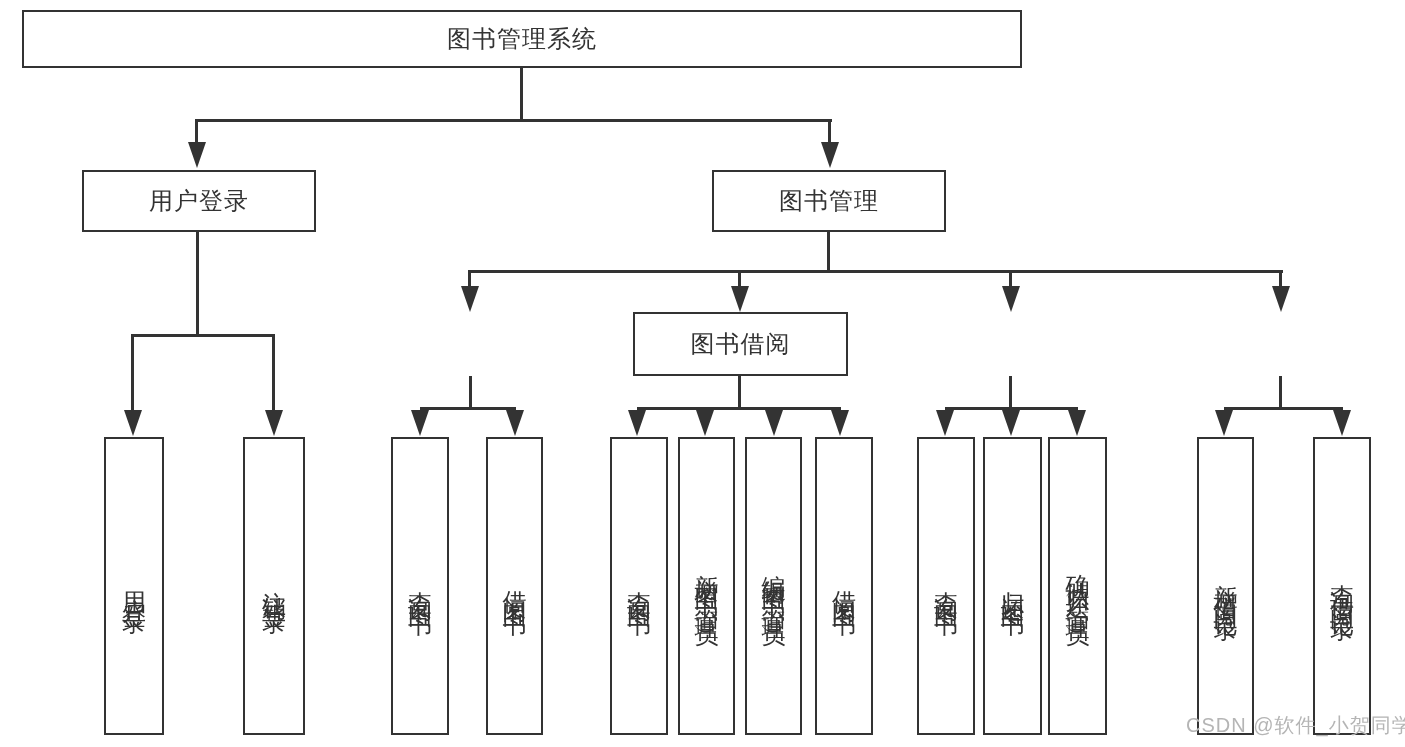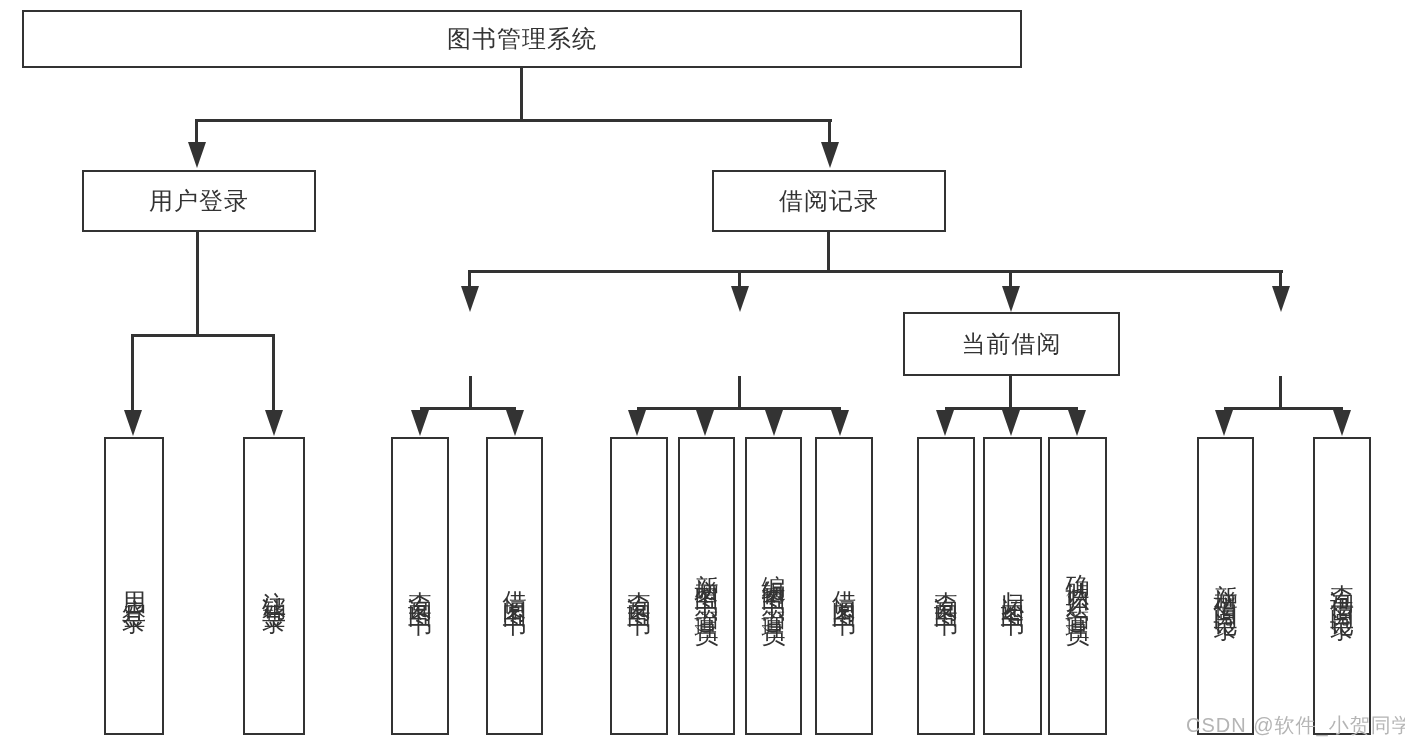--- a/index.html
+++ b/index.html
@@ -76,43 +76,43 @@
   <div class="line" style="left:197px; top:119px; width:635px; height:3px;"></div>
   <div class="line" style="left:195px; top:119px; width:3px;  height:26px;"></div>
   <div class="line" style="left:828px; top:119px; width:3px;  height:26px;"></div>
   <div class="arrow" style="left:188px; top:142px;"></div>
   <div class="arrow" style="left:821px; top:142px;"></div>
 
   <div class="box" style="left:82px; top:170px; width:234px; height:62px;">
     <span class="lbl">用户登录</span>
   </div>
   <div class="box" style="left:712px; top:170px; width:234px; height:62px;">
-    <span class="lbl">借阅记录</span>
+    <span class="lbl">图书管理</span>
   </div>
 
   <div class="line" style="left:196px; top:232px; width:3px;  height:104px;"></div>
   <div class="line" style="left:132px; top:334px; width:143px; height:3px;"></div>
   <div class="line" style="left:131px; top:334px; width:3px;  height:80px;"></div>
   <div class="line" style="left:272px; top:334px; width:3px;  height:80px;"></div>
   <div class="arrow" style="left:124px; top:410px;"></div>
   <div class="arrow" style="left:265px; top:410px;"></div>
 
   <div class="line" style="left:827px;  top:232px; width:3px;   height:41px;"></div>
   <div class="line" style="left:470px;  top:270px; width:813px; height:3px;"></div>
   <div class="line" style="left:468px;  top:270px; width:3px;   height:18px;"></div>
   <div class="line" style="left:738px;  top:270px; width:3px;   height:18px;"></div>
   <div class="line" style="left:1009px; top:270px; width:3px;   height:18px;"></div>
   <div class="line" style="left:1279px; top:270px; width:3px;   height:18px;"></div>
   <div class="arrow" style="left:461px;  top:286px;"></div>
   <div class="arrow" style="left:731px;  top:286px;"></div>
   <div class="arrow" style="left:1002px; top:286px;"></div>
   <div class="arrow" style="left:1272px; top:286px;"></div>
 
-  <div class="box" style="left:903px; top:312px; width:217px; height:64px;">
-    <span class="lbl">当前借阅</span>
+  <div class="box" style="left:633px; top:312px; width:215px; height:64px;">
+    <span class="lbl">图书借阅</span>
   </div>
 
   <div class="line" style="left:469px; top:376px; width:3px;  height:33px;"></div>
   <div class="line" style="left:420px; top:407px; width:96px; height:3px;"></div>
   <div class="arrow" style="left:411px; top:410px;"></div>
   <div class="arrow" style="left:506px; top:410px;"></div>
 
   <div class="line" style="left:738px; top:376px; width:3px;   height:33px;"></div>
   <div class="line" style="left:637px; top:407px; width:204px; height:3px;"></div>
   <div class="arrow" style="left:628px; top:410px;"></div>

